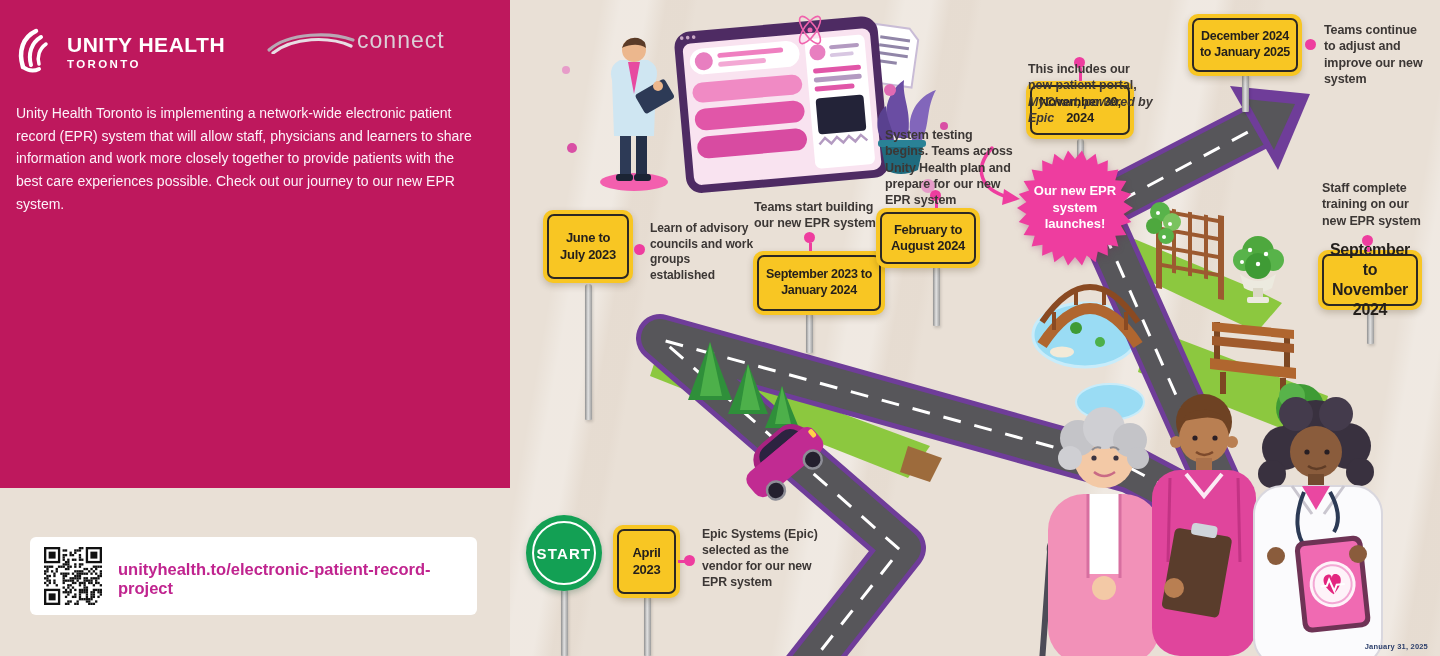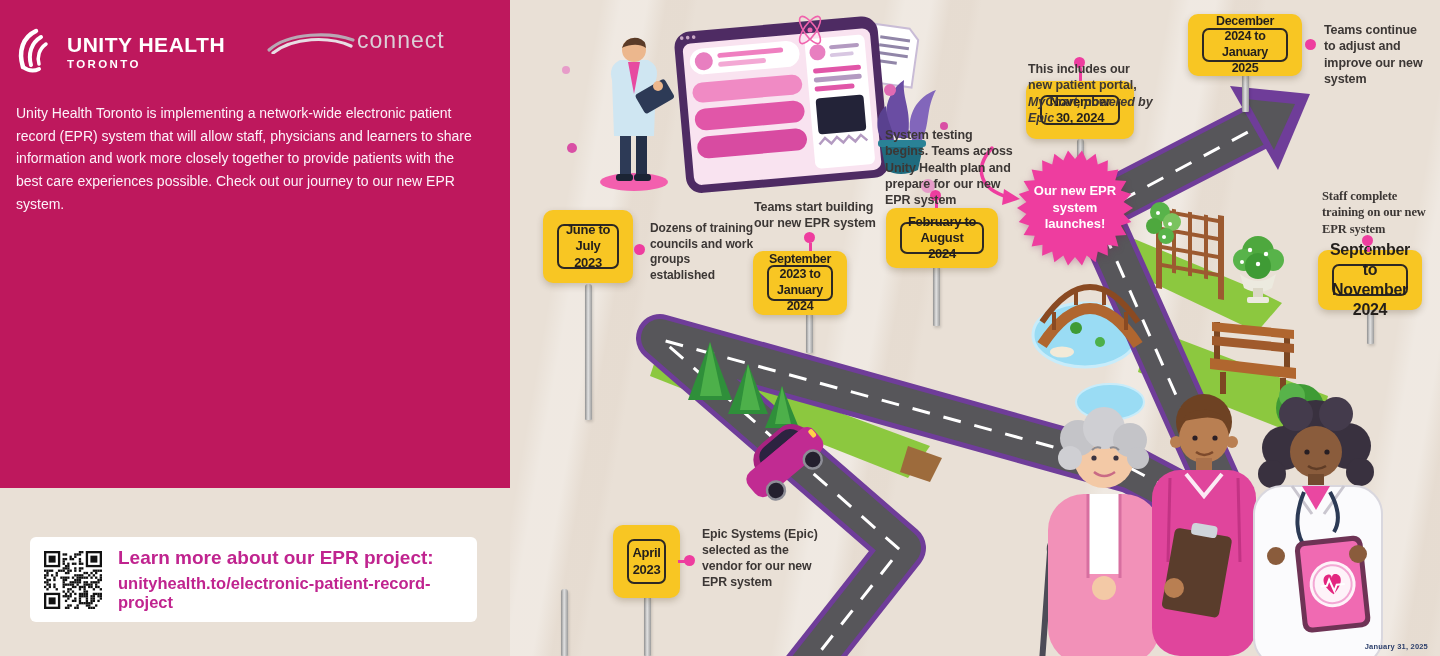--- a/index.html
+++ b/index.html
@@ -21,21 +21,21 @@
   .cta-text .cta-url { color:#c0248f; font-size:16.5px; font-weight:bold; margin-top:5px; }
 
   
   .right-panel { position:absolute; left:510px; top:0; width:930px; height:656px; overflow:hidden;
      background:
        repeating-linear-gradient(100deg, rgba(255,255,255,0) 0 90px, rgba(255,255,255,.30) 110px 135px, rgba(223,210,197,.28) 155px 175px, rgba(255,255,255,0) 185px 280px),
        #e9e0d6; }
   .scene { position:absolute; left:0; top:0; }
 
   
-  .sign { position:absolute; background:#f8c623; border-radius:10px; padding:14px; box-shadow:0 3px 7px rgba(60,40,0,.22); }
+  .sign { position:absolute; background:#f8c623; border-radius:10px; padding:4px; box-shadow:0 3px 7px rgba(60,40,0,.22); }
   .sign-inner { width:100%; height:100%; border:2.5px solid #2c2824; border-radius:7px; display:flex; align-items:center; justify-content:center; text-align:center; font-weight:bold; font-size:13px; letter-spacing:-.3px; color:#231f1c; line-height:1.25; padding:2px 4px; }
   .pole { position:absolute; width:7px; background:linear-gradient(90deg,#8f8f8f,#e2e2e2 45%,#9a9a9a); border-radius:3px 3px 1px 1px; box-shadow:1px 2px 3px rgba(0,0,0,.15); }
   .note { position:absolute; font-size:12.5px; font-weight:bold; color:#3c3735; line-height:1.3; letter-spacing:-.1px; }
   .note em { font-style:italic; }
   .pdot { position:absolute; width:11px; height:11px; border-radius:50%; background:#ee3d9f; }
   .pstem { position:absolute; width:2.5px; background:#ee3d9f; }
   .phline { position:absolute; height:2.5px; background:#ee3d9f; }
 
   
   .start-sign { position:absolute; left:16px; top:515px; width:76px; height:76px; border-radius:50%; background:#13a054; box-shadow:0 3px 6px rgba(0,60,30,.25); }
@@ -286,21 +286,20 @@
           <rect x="1" y="1" width="5" height="5" fill="#fff"></rect>
           <rect x="2" y="2" width="3" height="3" fill="#111"></rect>
           <rect x="18" y="0" width="7" height="7" fill="#111"></rect>
           <rect x="19" y="1" width="5" height="5" fill="#fff"></rect>
           <rect x="20" y="2" width="3" height="3" fill="#111"></rect>
           <rect x="0" y="18" width="7" height="7" fill="#111"></rect>
           <rect x="1" y="19" width="5" height="5" fill="#fff"></rect>
           <rect x="2" y="20" width="3" height="3" fill="#111"></rect>
         </svg>
       <div class="cta-text">
-        <div class="cta-label">Learn more about our EPR project:</div>
         <div class="cta-url">unityhealth.to/electronic-patient-record-project</div>
       </div>
     </div>
   </div>
 
   <div class="right-panel">
 
     <svg class="scene" width="930" height="656" viewBox="0 0 930 656">
 
       <polygon points="150,346 420,446 398,478 140,376" fill="#8cc83f"></polygon>
@@ -537,51 +536,51 @@
       <div class="pdot" style="left:174px; top:555px;"></div>
       <div class="note" style="left:192px; top:527px; width:122px; font-size:12.3px;">Epic Systems (Epic) selected as the vendor for our new EPR system</div>
     </div>
 
     <div>
       <div class="pole" style="left:75px; top:284px; height:136px;"></div>
       <div class="sign" style="left:33px; top:210px; width:90px; height:73px;">
         <div class="sign-inner">June to July 2023</div>
       </div>
       <div class="pdot" style="left:124px; top:244px;"></div>
-      <div class="note" style="left:140px; top:221px; width:108px; font-size:12px;">Dozens of training councils and work groups established</div>
+      <div class="note" style="left:140px; top:221px; width:108px; font-size:12px;">Learn of advisory councils and work groups established</div>
     </div>
 
     <div>
       <div class="pole" style="left:296px; top:313px; height:40px;"></div>
-      <div class="sign" style="left:243px; top:251px; width:94px; height:64px;">
+      <div class="sign" style="left:243px; top:251px; width:132px; height:64px;">
         <div class="sign-inner" style="font-size:12.5px;">September 2023 to January 2024</div>
       </div>
       <div class="pstem" style="left:299px; top:243px; height:8px;"></div>
       <div class="pdot" style="left:294px; top:232px;"></div>
       <div class="note" style="left:244px; top:199px; width:124px;">Teams start building our new EPR system</div>
     </div>
 
     <div>
       <div class="pole" style="left:423px; top:266px; height:60px;"></div>
-      <div class="sign" style="left:376px; top:208px; width:112px; height:60px;">
+      <div class="sign" style="left:366px; top:208px; width:104px; height:60px;">
         <div class="sign-inner">February to August 2024</div>
       </div>
       <div class="pstem" style="left:425px; top:201px; height:7px;"></div>
       <div class="pdot" style="left:420px; top:190px;"></div>
       <div class="note" style="left:375px; top:127px; width:132px;">System testing begins. Teams across Unity Health plan and prepare for our new EPR system</div>
     </div>
 
     <div>
       <div class="pole" style="left:857px; top:308px; height:36px;"></div>
       <div class="sign" style="left:808px; top:250px; width:104px; height:60px;">
         <div class="sign-inner" style="font-size:16px;">September to November 2024</div>
       </div>
       <div class="pstem" style="left:857px; top:247px; height:5px;"></div>
       <div class="pdot" style="left:852px; top:235px;"></div>
-      <div class="note" style="left:812px; top:188px; width:104px;font-family:Liberation Serif, serif;">Staff complete training on our new EPR system</div>
+      <div class="note" style="left:812px; top:180px; width:104px;">Staff complete training on our new EPR system</div>
     </div>
 
     <div>
       <div class="pole" style="left:567px; top:139px; height:44px;"></div>
       <div class="sign" style="left:516px; top:81px; width:108px; height:58px;">
         <div class="sign-inner">November 30, 2024</div>
       </div>
       <div class="pstem" style="left:569px; top:68px; height:13px;"></div>
       <div class="pdot" style="left:564px; top:57px;"></div>
       <div class="note" style="left:518px; top:17px; width:128px;margin-top:44px;"><span>This includes our new patient portal, </span><em>MyChart, powered by Epic</em></div>
@@ -597,16 +596,21 @@
     </div>
 
     <div class="burst">
       <svg width="120" height="120" viewBox="0 0 120 120">
         <polygon fill="#ee3d9f" points="118.0,60.0 108.6,65.9 116.3,73.9 105.8,77.4 111.4,87.0 100.3,87.8 103.4,98.5 92.5,96.7 92.9,107.7 82.8,103.4 80.6,114.2 71.7,107.6 67.0,117.6 60.0,109.0 53.0,117.6 48.3,107.6 39.4,114.2 37.2,103.4 27.1,107.7 27.5,96.7 16.6,98.5 19.7,87.8 8.6,87.0 14.2,77.4 3.7,73.9 11.4,65.9 2.0,60.0 11.4,54.1 3.7,46.1 14.2,42.6 8.6,33.0 19.7,32.2 16.6,21.5 27.5,23.3 27.1,12.3 37.2,16.6 39.4,5.8 48.3,12.4 53.0,2.4 60.0,11.0 67.0,2.4 71.7,12.4 80.6,5.8 82.8,16.6 92.9,12.3 92.5,23.3 103.4,21.5 100.3,32.2 111.4,33.0 105.8,42.6 116.3,46.1 108.6,54.1"></polygon>
       </svg>
       <div class="burst-text">Our new EPR system launches!</div>
     </div>
 
     <div class="pole" style="left:51px; top:589px; height:67px;"></div>
+    <div class="start-sign">
+      <div class="start-ring">
+        <span class="start-label">START</span>
+      </div>
+    </div>
 
     <div class="footer-date">January 31, 2025</div>
   </div>
 </div>
 
 </body></html>

